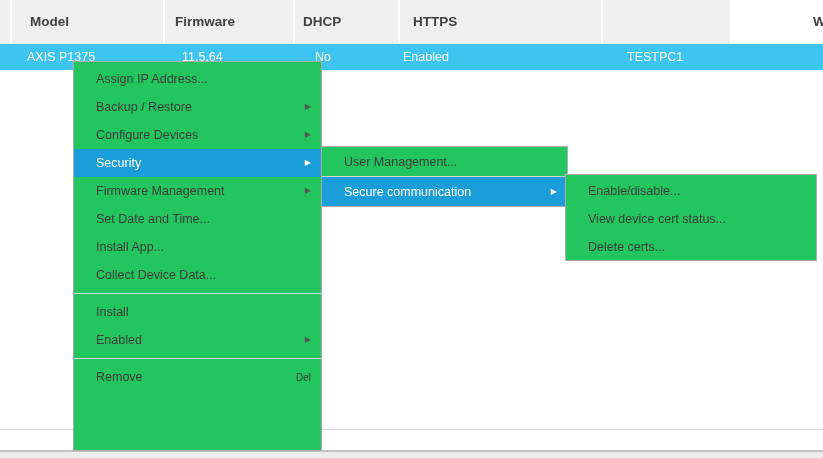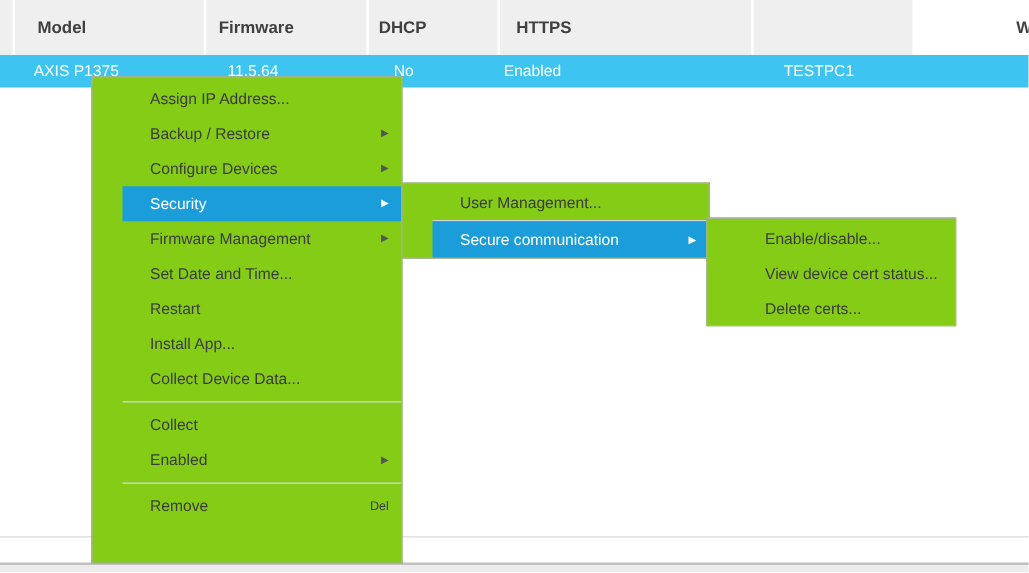--- a/index.html
+++ b/index.html
@@ -12,24 +12,24 @@
   .table-header{position:absolute;left:0;top:0;width:730px;height:44px;background:var(--header-bg);}
   .th{position:absolute;top:0;height:44px;line-height:44px;font-size:13.5px;font-weight:600;color:#404040;white-space:nowrap;}
   .col-sep{position:absolute;top:0;width:2px;height:44px;background:#ffffff;}
   
   .sel-row{position:absolute;left:0;top:44px;width:823px;height:26px;background:var(--row-bg);}
   .cell{position:absolute;top:0;height:26px;line-height:26px;font-size:12.5px;font-weight:400;color:#ffffff;white-space:nowrap;}
   
   .rule-mid{position:absolute;left:0;top:429px;width:823px;height:1px;background:#d9d9d9;z-index:1;}
   .footer-strip{position:absolute;left:0;top:450px;width:823px;height:8px;background:#ececec;border-top:2px solid #c2c2c2;box-sizing:border-box;z-index:1;}
   
-  .menu{position:absolute;background:#84cc16;border:1px solid var(--menu-border);box-sizing:border-box;z-index:5;padding-left:24px;}
+  .menu{position:absolute;background:#22c55e;border:1px solid var(--menu-border);box-sizing:border-box;z-index:5;}
   .menu-1{left:73px;top:61px;width:249px;height:390px;padding-top:3px;z-index:6;}
   .menu-2{left:321px;top:146px;width:247px;height:61px;z-index:7;}
-  .menu-3{left:565px;top:174px;width:200px;height:87px;padding-top:2px;z-index:8;}
+  .menu-3{left:565px;top:174px;width:252px;height:87px;padding-top:2px;z-index:8;}
   .mi{height:28px;display:flex;align-items:center;padding:0 10px 0 22px;font-size:12.5px;color:#3c3c3c;white-space:nowrap;cursor:default;}
   .menu-2 .mi{height:29px;align-items:center;}
   .mi .lbl{flex:0 0 auto;}
   .mi .arrow{margin-left:auto;font-size:8px;color:#555555;line-height:1;}
   .mi .shortcut{margin-left:auto;font-size:10px;color:#3c3c3c;}
   .mi.hl{background:var(--hl-bg);color:#ffffff;gap:24px;}
   .mi.hl .arrow{color:#ffffff;}
   .msep{height:1px;background:#d8d8d8;margin:4px 0;}
   .msep-flat{height:1px;background:#d4d4d4;margin:0;}
 </style>
@@ -80,31 +80,28 @@
       <span class="arrow">▶</span>
     </div>
     <div class="mi">
       <span class="lbl">Firmware Management</span>
       <span class="arrow">▶</span>
     </div>
     <div class="mi">
       <span class="lbl">Set Date and Time...</span>
     </div>
     <div class="mi">
-      <span class="lbl">Restart</span>
-    </div>
-    <div class="mi">
       <span class="lbl">Install App...</span>
     </div>
     <div class="mi">
       <span class="lbl">Collect Device Data...</span>
     </div>
     <div class="msep"></div>
     <div class="mi">
-      <span class="lbl">Collect</span>
+      <span class="lbl">Install</span>
     </div>
     <div class="mi">
       <span class="lbl">Enabled</span>
       <span class="arrow">▶</span>
     </div>
     <div class="msep"></div>
     <div class="mi">
       <span class="lbl">Remove</span>
       <span class="shortcut">Del</span>
     </div>

